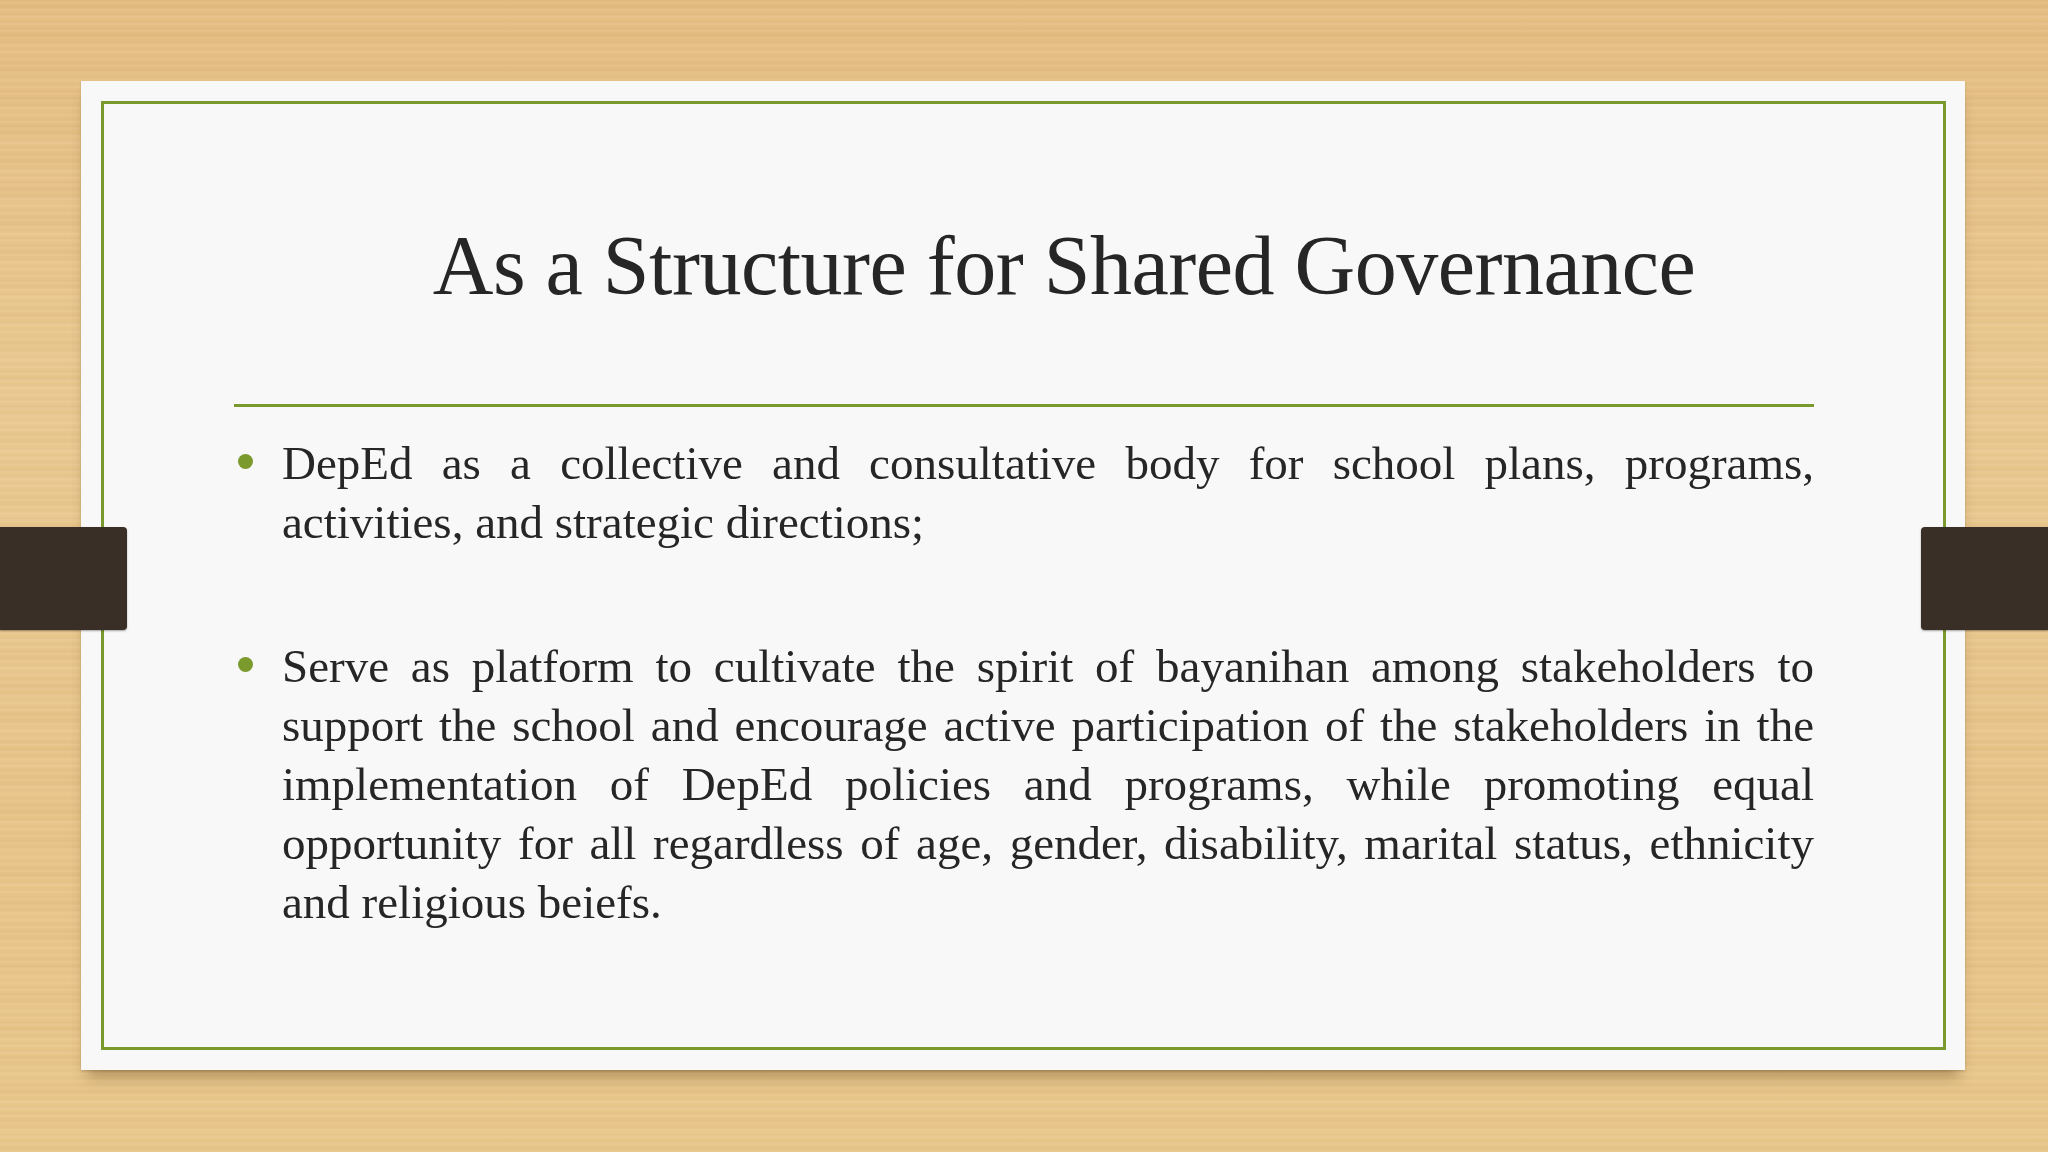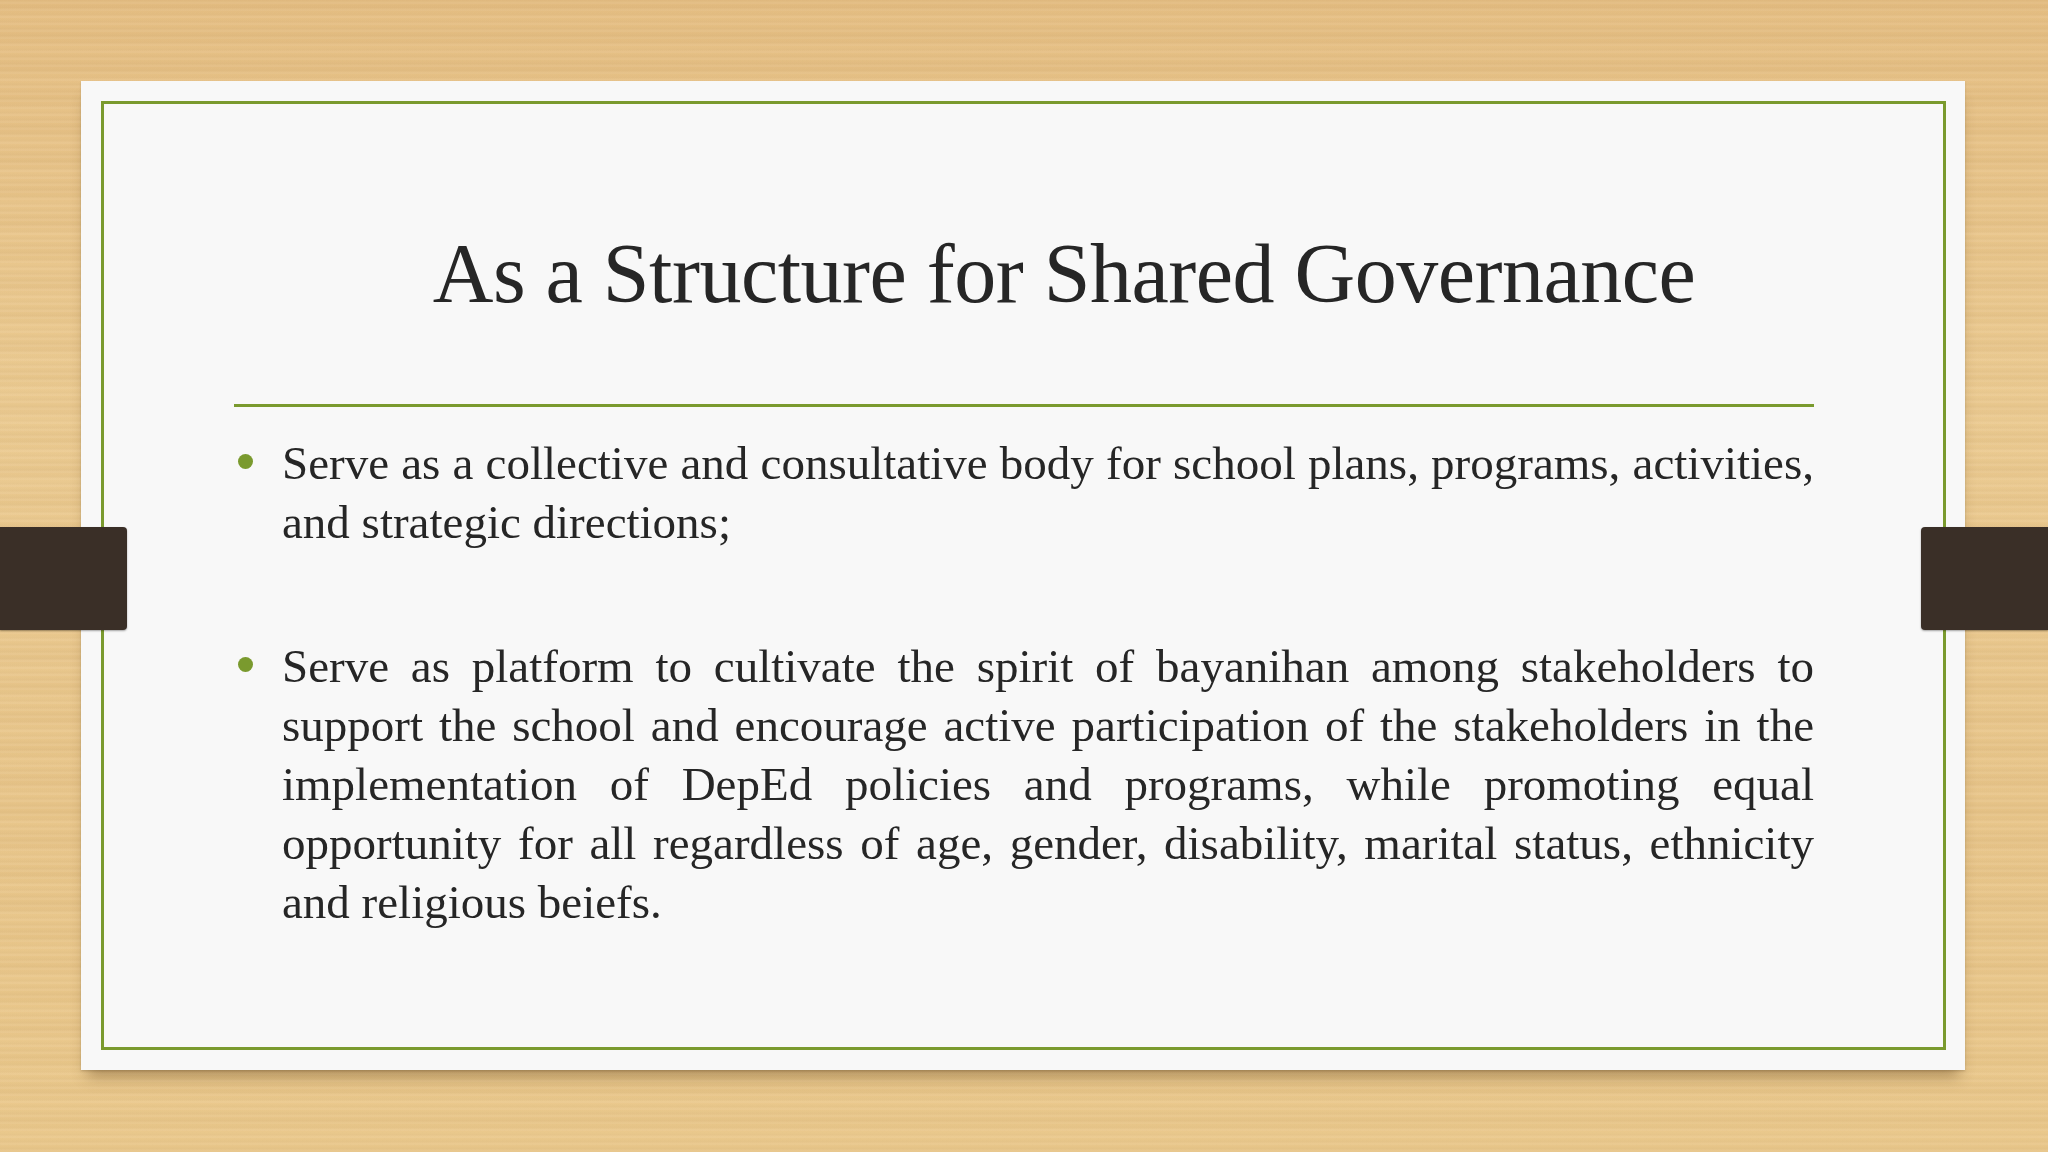--- a/index.html
+++ b/index.html
@@ -53,21 +53,21 @@
   }
   .title {
     position: absolute;
     left: 0;
     right: 0;
     top: 212px;
     text-align: center;
     font-size: 84px;
     line-height: 100px;
     color: #262626;
-    margin: 12px;
+    margin: 4px;
     font-weight: normal;
     letter-spacing: -0.5px;
   }
   .title-text {
     position: relative;
     left: 40px;
   }
   .divider {
     position: absolute;
     left: 234px;
@@ -125,20 +125,20 @@
 <div class="slide-layer">
   <h1 class="title">
     <span class="title-text">As a Structure for Shared Governance</span>
   </h1>
 
   <div class="divider"></div>
 
   <div class="body">
     <div class="bullet">
       <span class="bullet-dot"></span>
-      <span>Serve as a collective and consultative body for school plans, programs, activities, and strategic directions;</span>
+      <span>DepEd as a collective and consultative body for school plans, programs, activities, and strategic directions;</span>
     </div>
     <div class="bullet">
       <span class="bullet-dot"></span>
       <span>Serve as platform to cultivate the spirit of bayanihan among stakeholders to support the school and encourage active participation of the stakeholders in the implementation of DepEd policies and programs, while promoting equal opportunity for all regardless of age, gender, disability, marital status, ethnicity and religious beiefs.</span>
     </div>
   </div>
 </div>
 
 </body></html>

